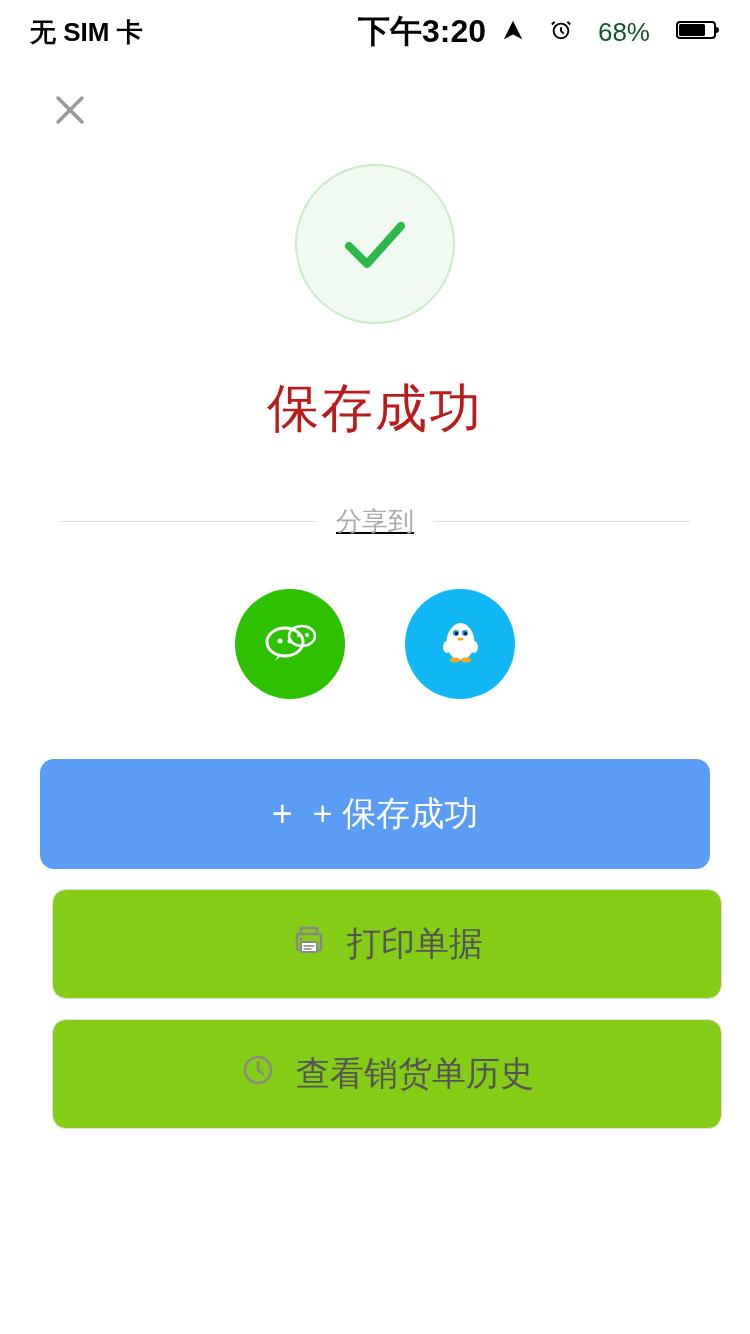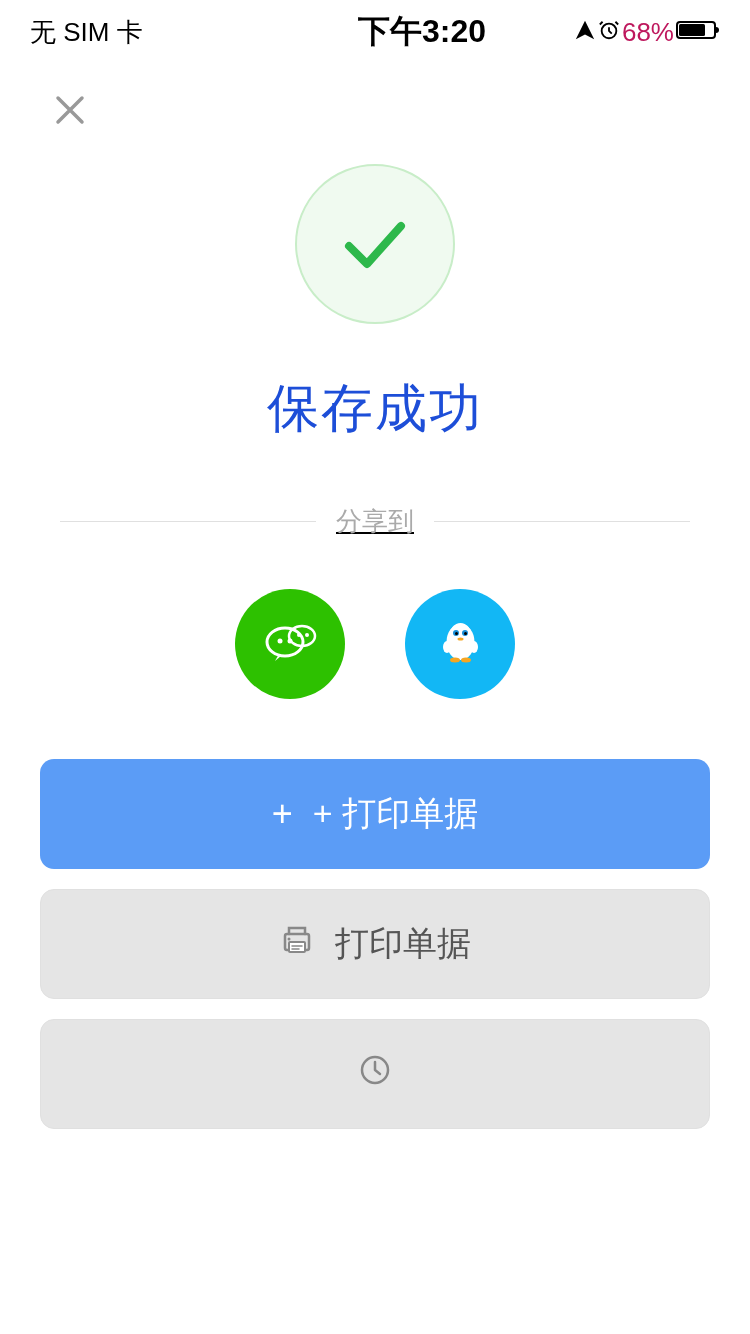--- a/index.html
+++ b/index.html
@@ -22,37 +22,37 @@
       align-items: center;
       justify-content: space-between;
       padding: 0 30px;
     }
     .status-left {
       display: flex;
       align-items: center;
       gap: 10px;
       font-size: 26px;
       color: #000;
-      font-weight: 400;
+      font-weight: 700;
     }
     .status-center {
       font-size: 32px;
       font-weight: 600;
       color: #000;
       position: absolute;
       left: 50%;
       transform: translateX(-50%);
       margin-left: 47px;
     }
     .status-right {
       display: flex;
       align-items: flex-start;
-      gap: 2px;
+      gap: 26px;
       font-size: 26px;
-      color: #be185d;
+      color: #14532d;
     }
 
     
     .close-btn {
       position: absolute;
       top: 80px;
       left: 40px;
       width: 60px;
       height: 60px;
       display: flex;
@@ -87,21 +87,21 @@
     }
     .success-icon-wrapper svg {
       width: 80px;
       height: 80px;
     }
 
     
     .success-title {
       font-size: 52px;
       font-weight: 500;
-      color: #1d4ed8;
+      color: #b91c1c;
       margin-bottom: 60px;
       letter-spacing: 2px;
     }
 
     
     .share-section {
       width: 100%;
       padding: 0 60px;
       margin-bottom: 60px;
       text-decoration: underline;
@@ -164,23 +164,24 @@
       cursor: pointer;
       border: none;
       outline: none;
     }
     .btn-primary {
       background: #5b9cf6;
       color: #fff;
       font-weight: 500;
     }
     .btn-secondary {
-      background: #e5e5e5;
+      background: #84cc16;
       color: #555;
       border: 1.5px solid #e0e0e0;
+      margin-left: 12px;
     }
   </style>
 </head>
 <body>
 
 <div class="status-bar">
   <div class="status-left">
     <span>无 SIM 卡</span>
     <span>
       <svg viewBox="0 0 24 18" fill="none" xmlns="http://www.w3.org/2000/svg">
@@ -275,21 +276,21 @@
           <ellipse cx="38" cy="48" rx="5" ry="2.5" fill="#f5a623"></ellipse>
         </svg>
       </div>
     </div>
   </div>
 
   <div class="action-buttons">
 
     <button class="action-btn btn-primary">
       <span style="font-size:36px;font-weight:300;">+</span>
-      <span style="font-size:34px;">+ 打印单据</span>
+      <span style="font-size:34px;">+ 保存成功</span>
     </button>
 
     <button class="action-btn btn-secondary">
       <span>
         <svg width="36" height="36" viewBox="0 0 36 36" fill="none" xmlns="http://www.w3.org/2000/svg">
           <rect x="6" y="12" width="24" height="16" rx="2" stroke="#888" stroke-width="2.5"></rect>
           <path d="M10 12V6h16v6" stroke="#888" stroke-width="2.5" stroke-linecap="round"></path>
           <rect x="10" y="20" width="16" height="10" rx="1" stroke="#888" stroke-width="2" fill="white"></rect>
           <path d="M13 24h10M13 27h7" stroke="#888" stroke-width="1.5" stroke-linecap="round"></path>
           <circle cx="10" cy="17" r="1.5" fill="#888"></circle>
@@ -298,16 +299,17 @@
       <span>打印单据</span>
     </button>
 
     <button class="action-btn btn-secondary">
       <span>
         <svg width="36" height="36" viewBox="0 0 36 36" fill="none" xmlns="http://www.w3.org/2000/svg">
           <circle cx="18" cy="18" r="13" stroke="#888" stroke-width="2.5"></circle>
           <path d="M18 10v8l5 4" stroke="#888" stroke-width="2.5" stroke-linecap="round" stroke-linejoin="round"></path>
         </svg>
       </span>
+      <span>查看销货单历史</span>
     </button>
   </div>
 
 </div>
 
 </body></html>

